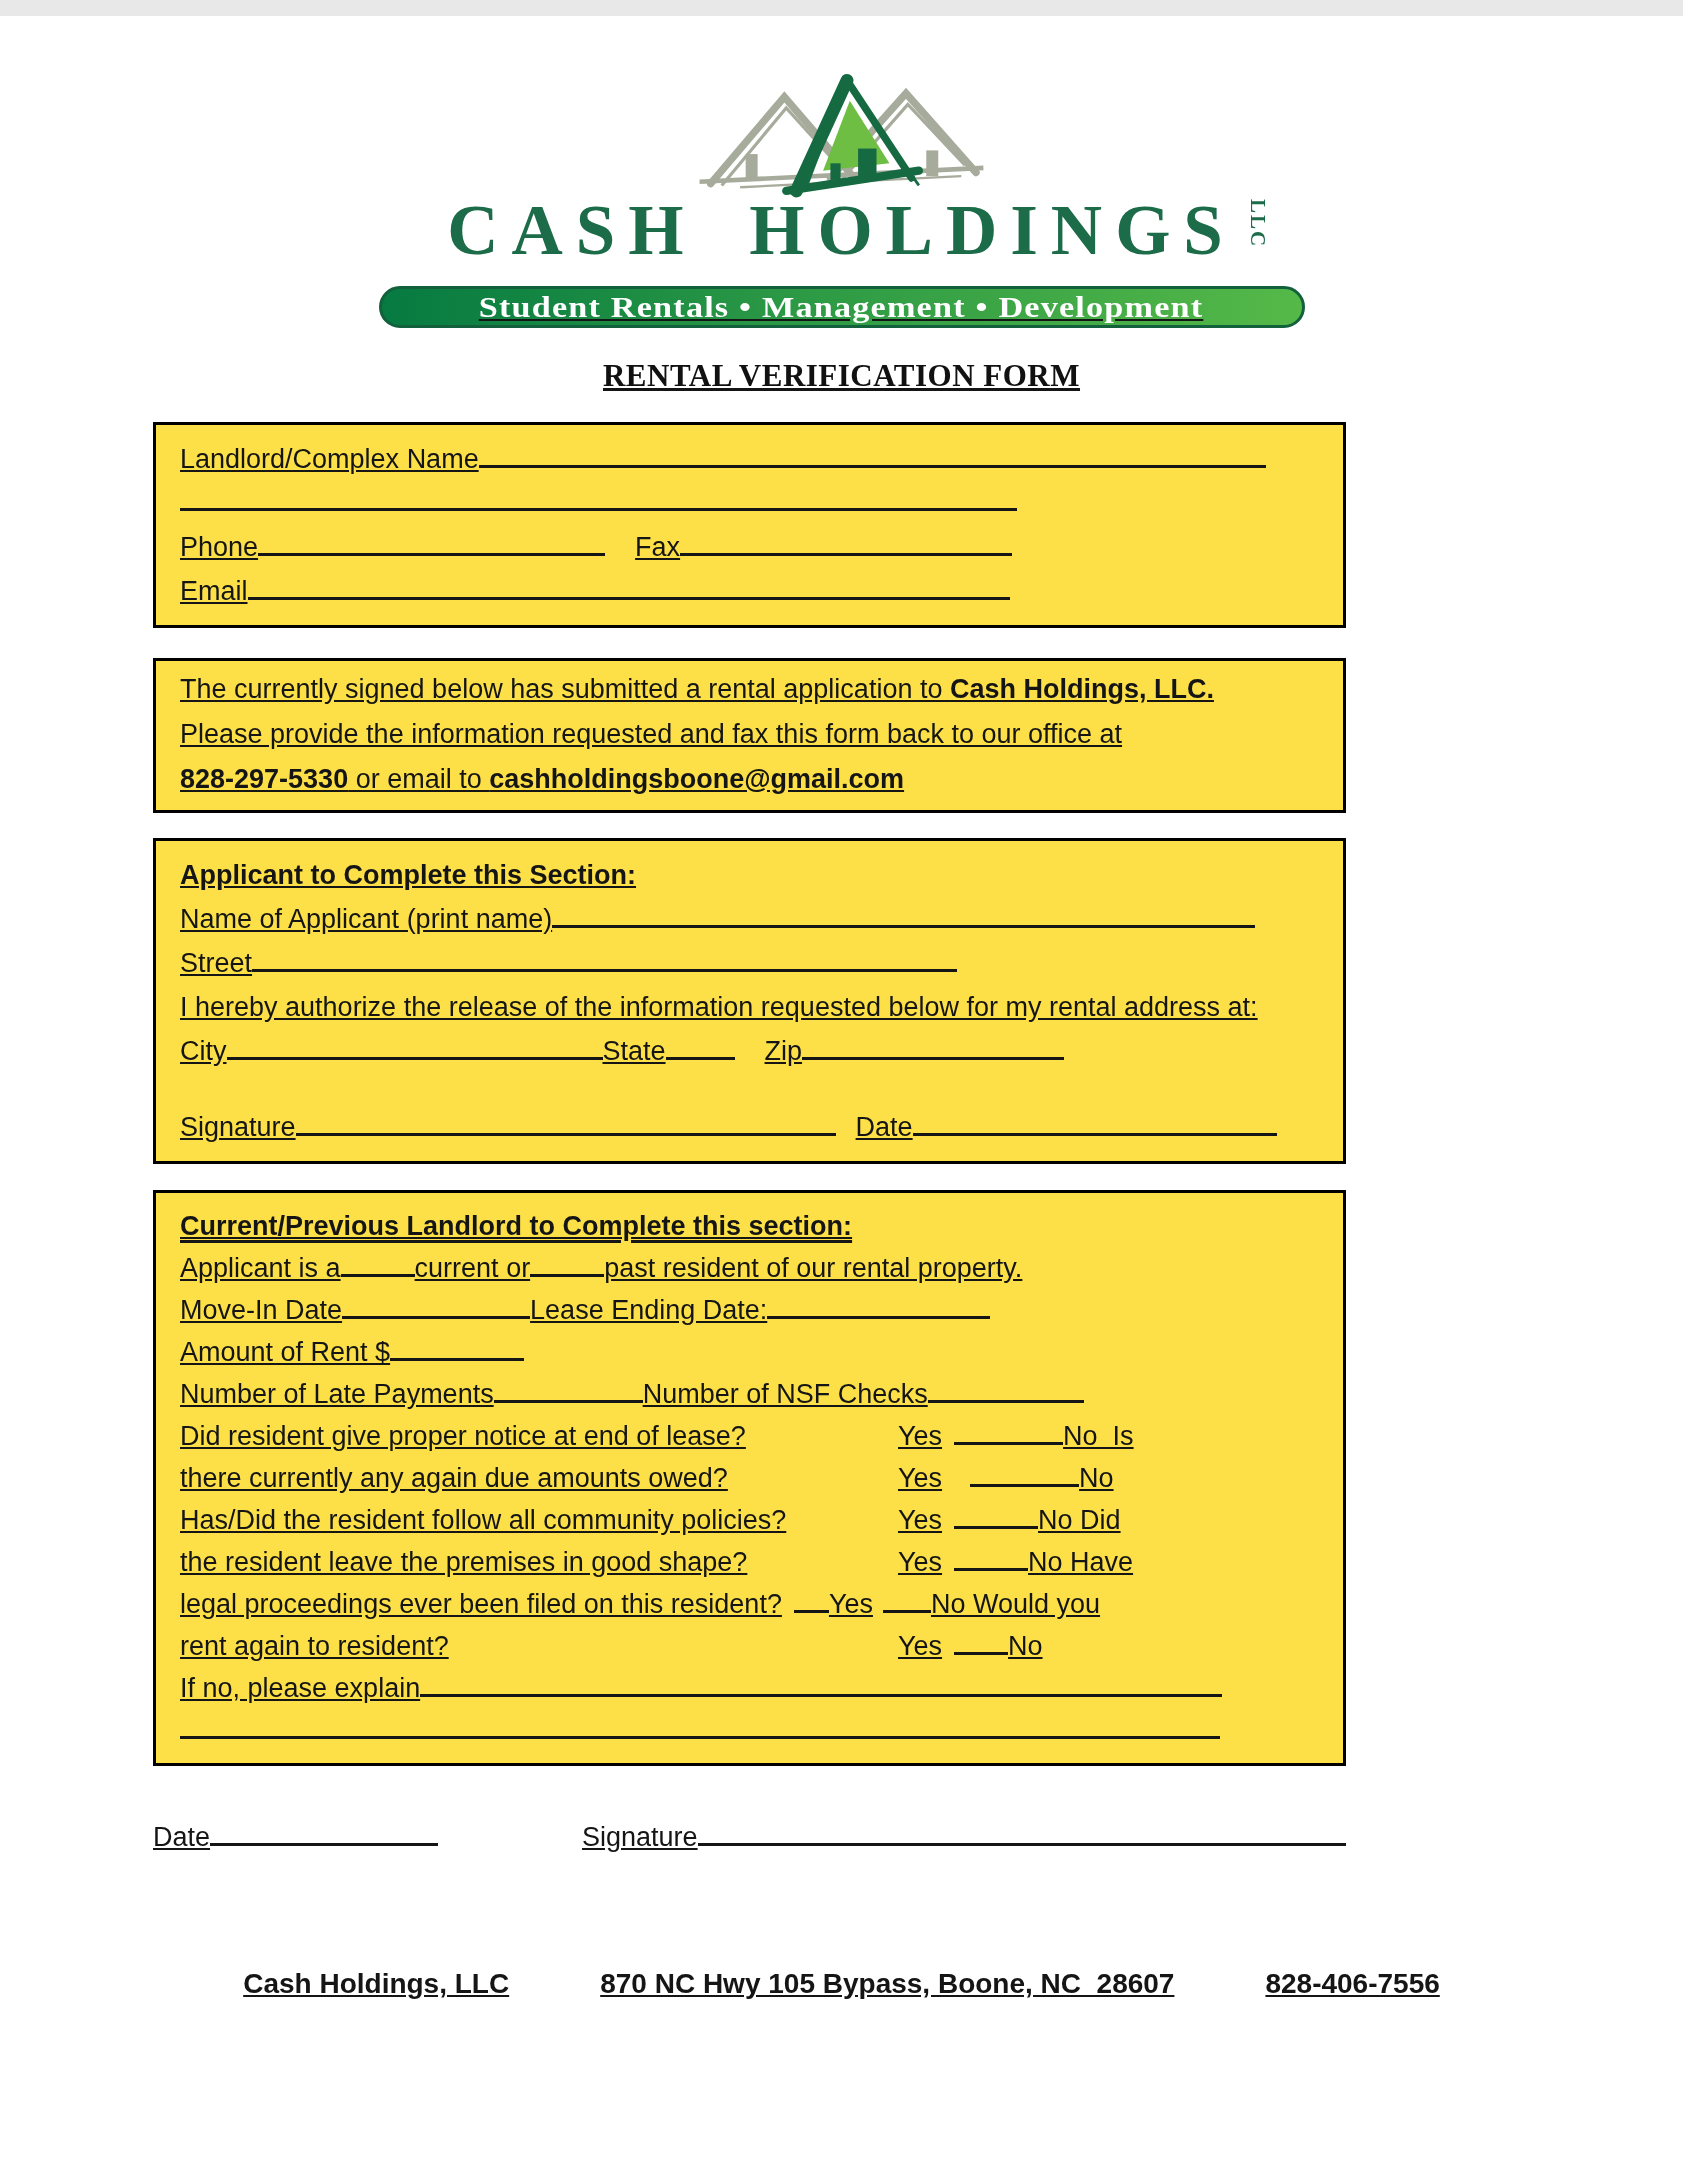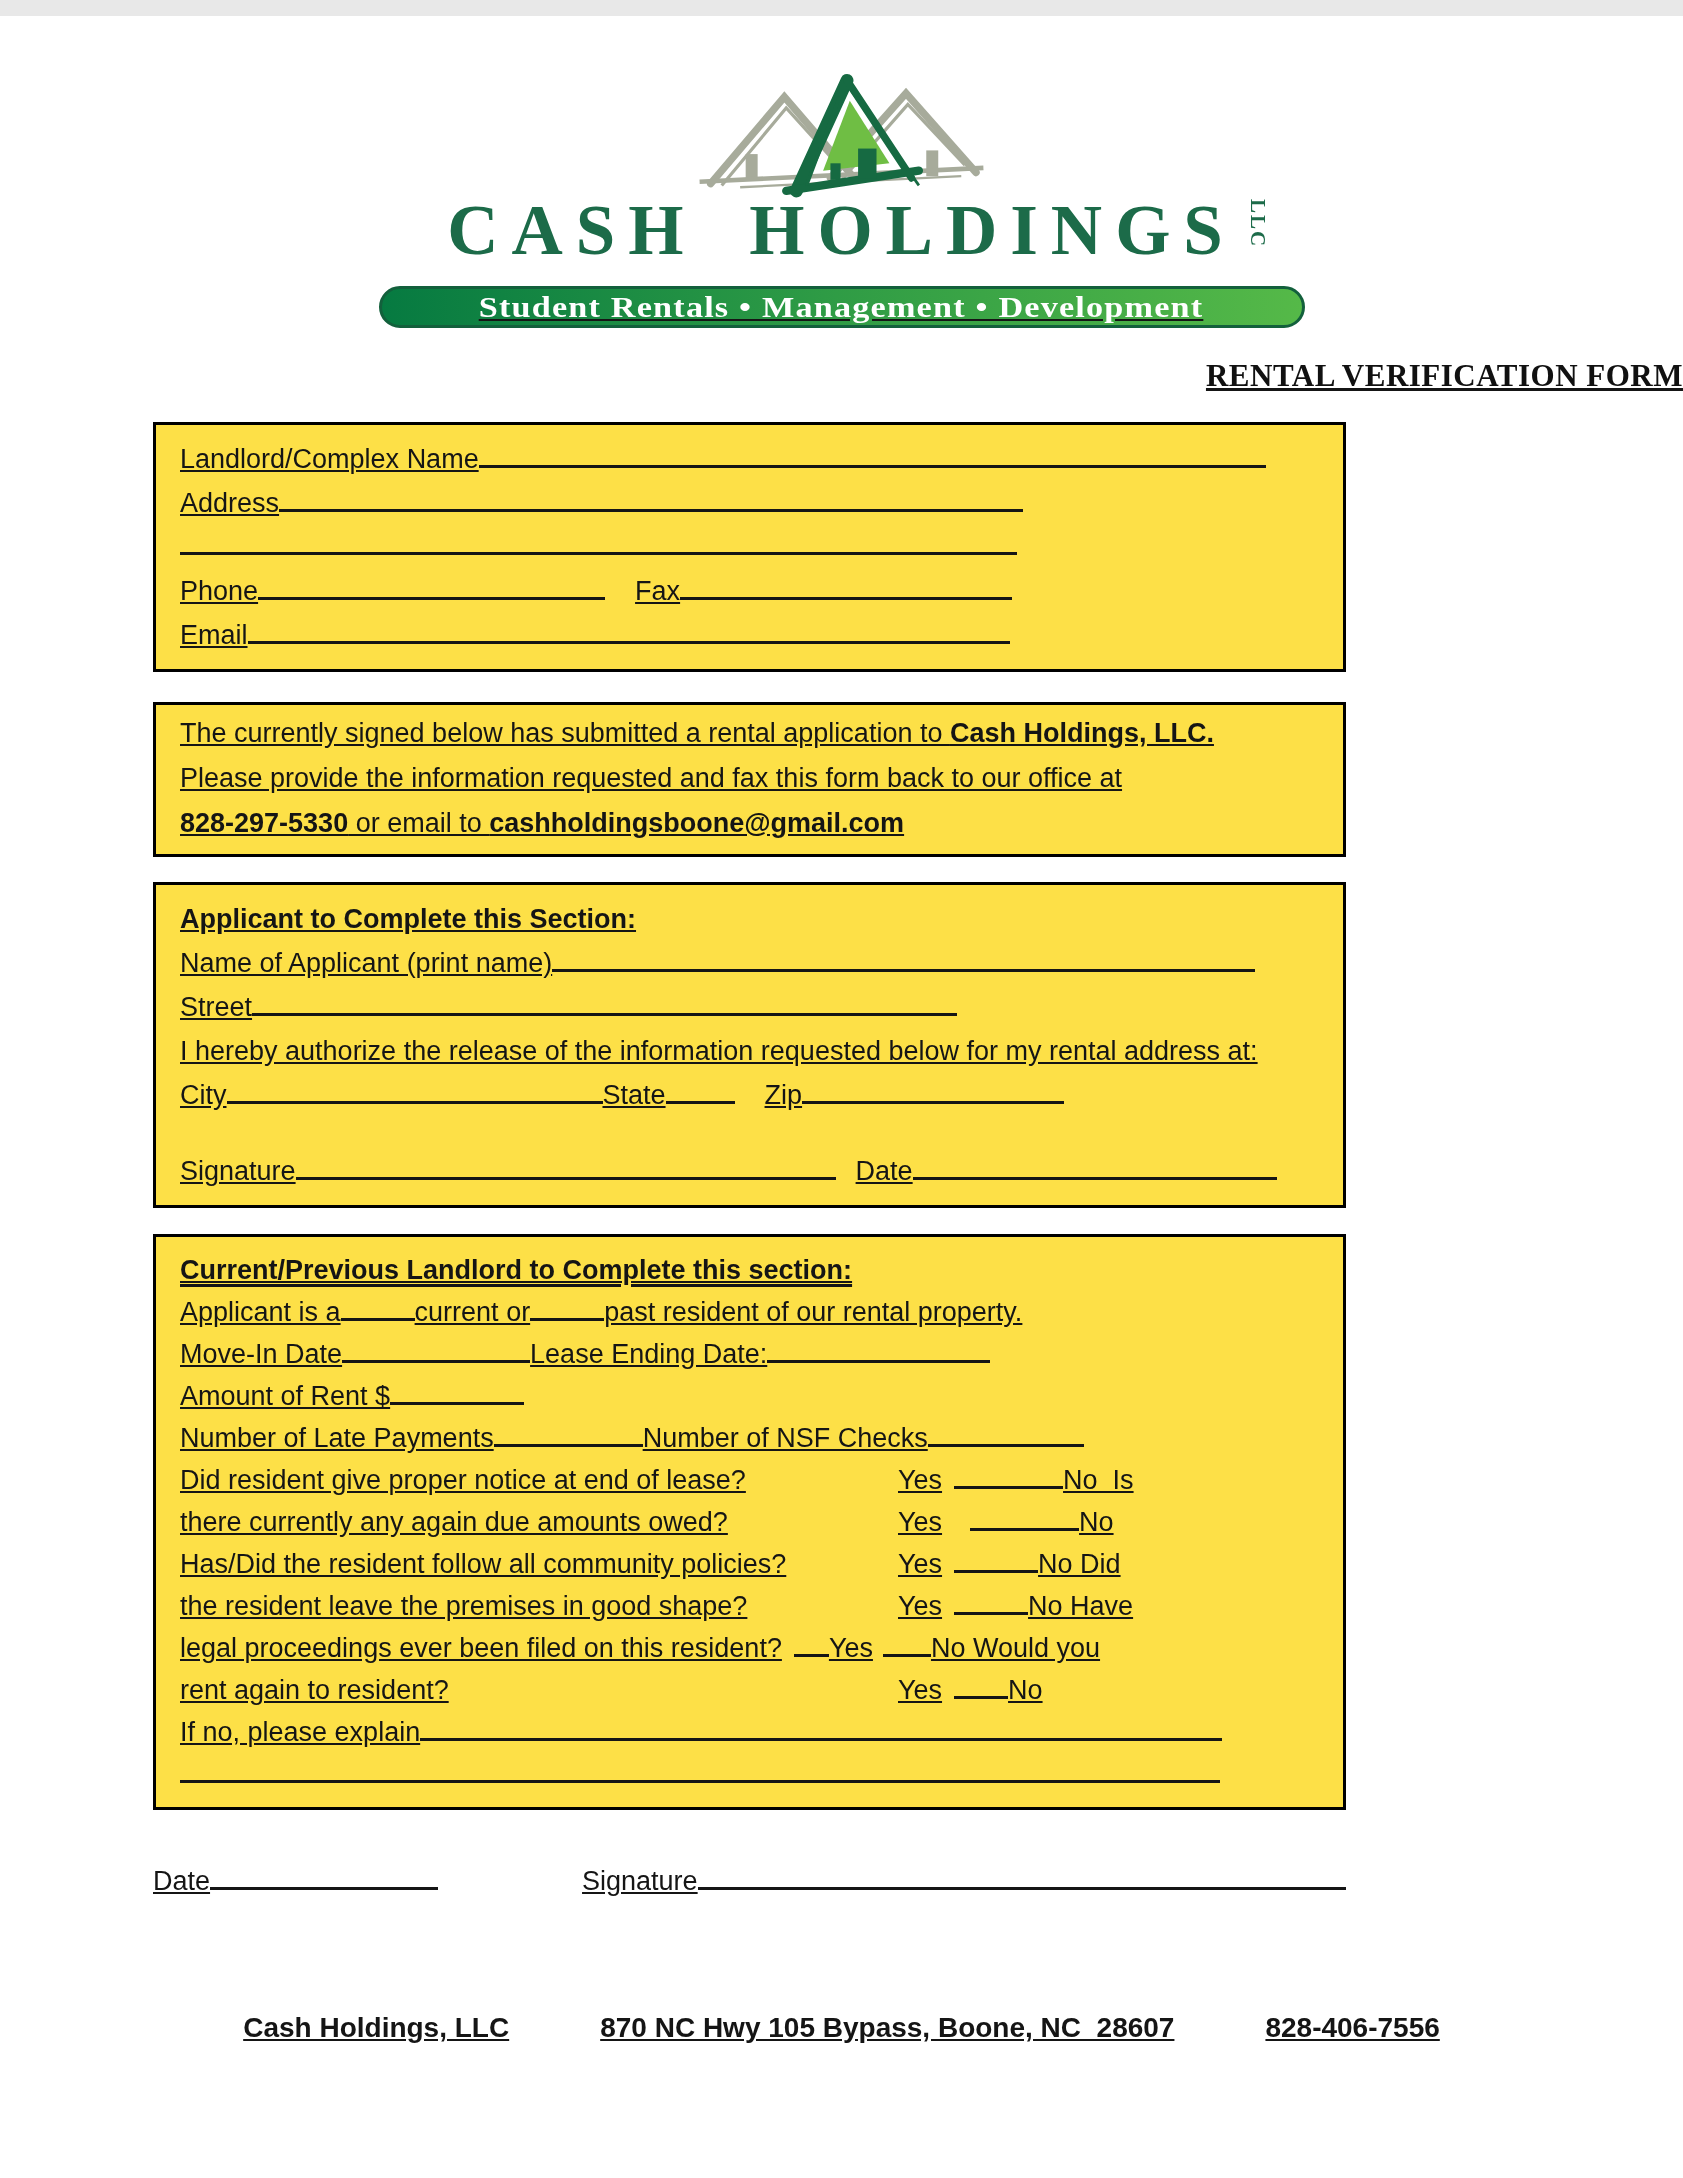--- a/index.html
+++ b/index.html
@@ -27,21 +27,21 @@
     border:3px solid #13603c;
     background:linear-gradient(90deg,#067a41 0%, #2e9b45 48%, #55b948 100%);
     display:flex; align-items:center; justify-content:center;
   }
   .banner-text {
     color:#ffffff; font-family:"Liberation Serif", serif; font-weight:700;
     font-size:29px; letter-spacing:1px; transform:scaleX(1.18); white-space:nowrap;
   }
   
   .form-title {
-    margin-top:30px; text-align:right; font-family:"Liberation Serif", serif;
+    margin-top:30px; text-align:center; font-family:"Liberation Serif", serif;
     font-weight:700; font-size:31px; letter-spacing:0.5px; color:#111;
   }
   
   .box {
     border:3px solid #000; margin-left:153px; width:1193px;
     padding:12px 24px 12px 24px; background:#fde047;
   }
   .box1 { margin-top:28px; }
   .box2 { margin-top:30px; padding-top:6px; padding-bottom:8px; }
   .box3 { margin-top:25px; }
@@ -100,24 +100,20 @@
   </header>
 
   <h1 class="form-title">RENTAL VERIFICATION FORM</h1>
 
   <section class="box box1">
     <div class="row">
       <span>Landlord/Complex Name</span>
       <span class="u" style="width:787px"></span>
     </div>
     <div class="row">
-      <span>Address</span>
-      <span class="u" style="width:744px"></span>
-    </div>
-    <div class="row">
       <span class="u" style="width:837px"></span>
     </div>
     <div class="row">
       <span>Phone</span>
       <span class="u" style="width:347px"></span>
       <span style="margin-left:30px">Fax</span>
       <span class="u" style="width:332px"></span>
     </div>
     <div class="row">
       <span>Email</span>

